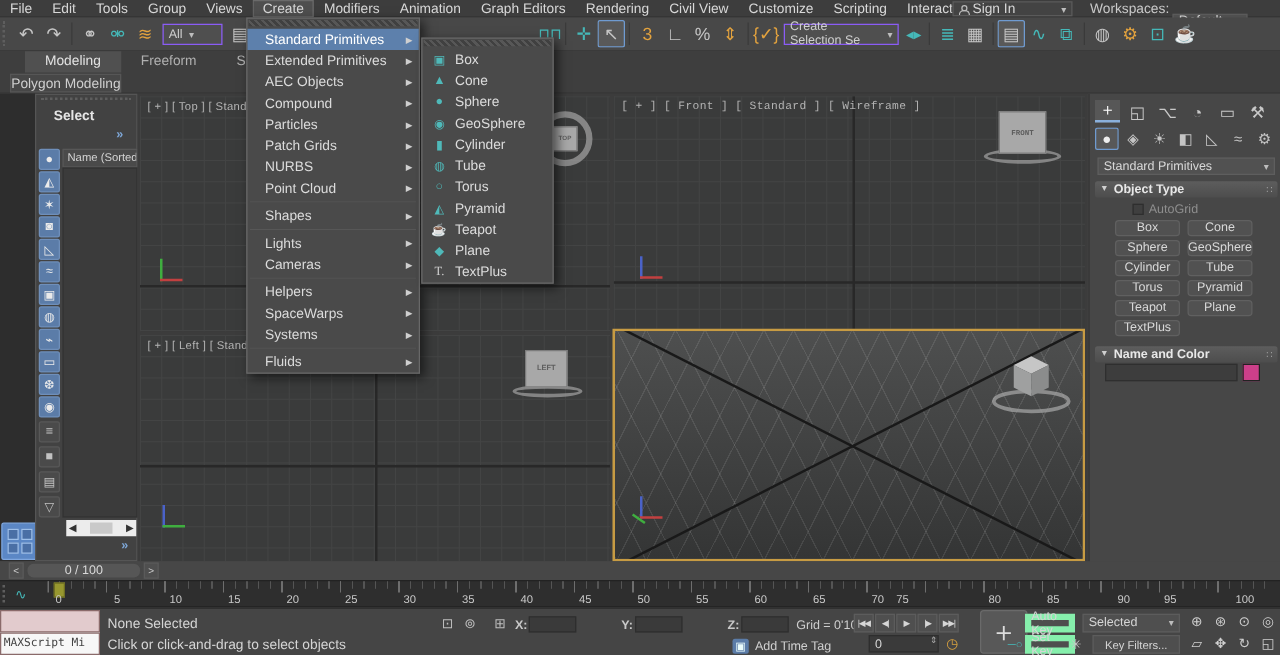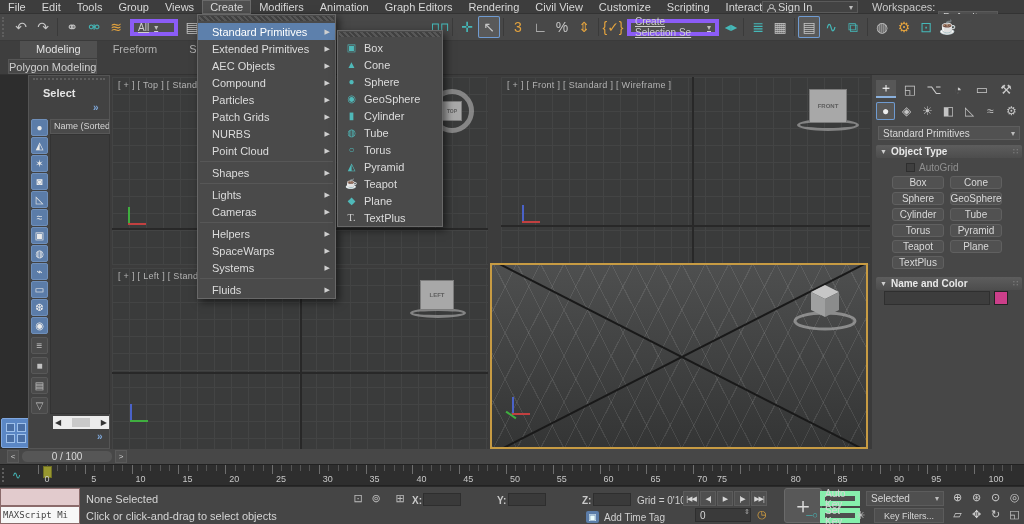--- a/index.html
+++ b/index.html
@@ -29,22 +29,22 @@
   
   .toolbar { position:absolute; left:0; top:14px; width:1024px; height:27px; background:#484848;
     border-bottom:1px solid #3a3a3a; display:flex; align-items:center; padding-left:2px; }
   .grip { width:5px; height:20px; border-left:2px dotted #5e5e5e; margin-right:3px; }
   .ic { display:inline-flex; align-items:center; justify-content:center; width:22px; height:22px;
     font-size:14px; color:#c6c6c6; cursor:default; }
   .ic.small { width:18px; font-size:12px; }
   .teal { color:#45b8b8; } .orange { color:#e2a23e; }
   .ic.active { background:#595959; box-shadow:inset 0 0 0 1px #6f9bd1; border-radius:2px; }
   .tb-sep { width:1px; height:18px; background:#3a3a3a; margin:0 3px; }
-  .tb-dd { height:17px; background:#4f4f4f; border:4px solid #8b5cf6; display:flex; align-items:center;
-    padding:0 4px; color:#cfcfcf; font-size:10px; margin:0 3px;text-decoration:underline; }
+  .tb-dd { height:17px; background:#4f4f4f; border:1px solid #8b5cf6; display:flex; align-items:center;
+    padding:0 4px; color:#cfcfcf; font-size:10px; margin:0 3px; }
   .tb-dd .dd-arrow { margin-left:5px; }
   
   .ribbon { position:absolute; left:0; top:41px; width:1024px; height:34px; background:#3e3e3e; border-bottom:1px solid #333; }
   .rtabs { position:absolute; left:20px; top:0; height:17px; display:flex; }
   .rtab { padding:0 16px; line-height:17px; color:#b0b0b0; font-size:11px; }
   .rtab.active { background:#505050; color:#e2e2e2; }
   .rpanel { position:absolute; left:8px; top:18px; height:15px; padding:0 0; line-height:15px;
     background:#474747; border:1px solid #565656; color:#cfcfcf; font-size:11px; }
   
   .workspace { position:absolute; left:0; top:75px; width:1024px; height:374px; background:#444; }
@@ -317,21 +317,21 @@
         <div class="axis-v" style="left:218px"></div>
         <div class="axis-h" style="top:151px"></div>
         <div class="tripod" style="left:8px;top:126px">
           <span class="tv g"></span>
             <span class="th r"></span>
         </div>
         <div class="vc-ring" style="left:318px;top:12px;width:44px;height:44px;"></div>
         <div class="vc-face" style="left:330px;top:24px;width:20px;height:20px;font-size:5px;">TOP</div>
       </div>
 
-      <div class="vp" style="left:391px;top:2px;width:377px;height:188px;">
+      <div class="vp" style="left:381px;top:2px;width:377px;height:188px;font-family:Liberation Mono, monospace;">
         <div class="vp-label">[ + ] [ Front ] [ Standard ] [ Wireframe ]</div>
         <div class="axis-v" style="left:191px"></div>
         <div class="axis-h" style="top:148px"></div>
         <div class="tripod" style="left:13px;top:124px">
           <span class="tv b"></span>
             <span class="th r"></span>
         </div>
         <div class="vc-ellipse" style="left:296px;top:42px;width:62px;height:12px;"></div>
         <div class="vc-face" style="left:308px;top:12px;width:38px;height:34px;">FRONT</div>
       </div>

